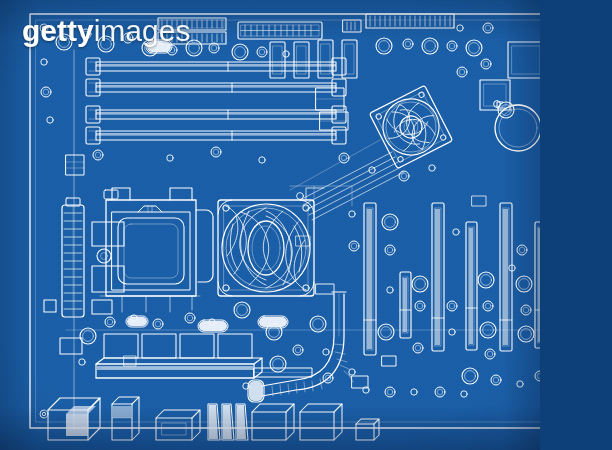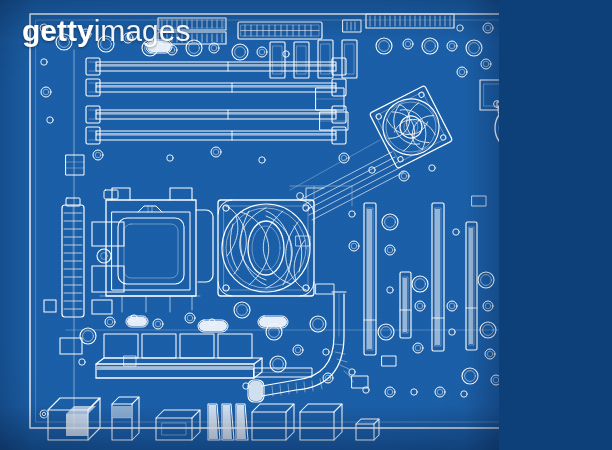--- a/index.html
+++ b/index.html
@@ -25,21 +25,21 @@
   .wm{
     position:absolute;z-index:70;color:#fff;white-space:nowrap;
     text-shadow:0 1px 3px rgba(0,0,0,.45);
   }
   .wm .g{font-weight:700;}
   .wm .i{font-weight:400;opacity:.93;}
 </style>
 </head>
 <body style="background: rgb(13, 63, 120);">
 
-<div id="stage" style="width: 499px; height: 450px; background: rgb(26, 95, 168);">
+<div id="stage" style="width: 540px; height: 450px; background: rgb(26, 95, 168);">
 
   <svg class="layer" viewBox="0 0 612 450">
     <defs>
       <g id="cap">
         <circle r="8" fill="none" stroke="#ffffff" stroke-width="1.1"></circle>
         <circle r="5.4" fill="none" stroke="#bcd8f2" stroke-width=".7"></circle>
       </g>
       <g id="capS">
         <circle r="5" fill="none" stroke="#ffffff" stroke-width="1"></circle>
         <circle r="2.8" fill="none" stroke="#bcd8f2" stroke-width=".6"></circle>

